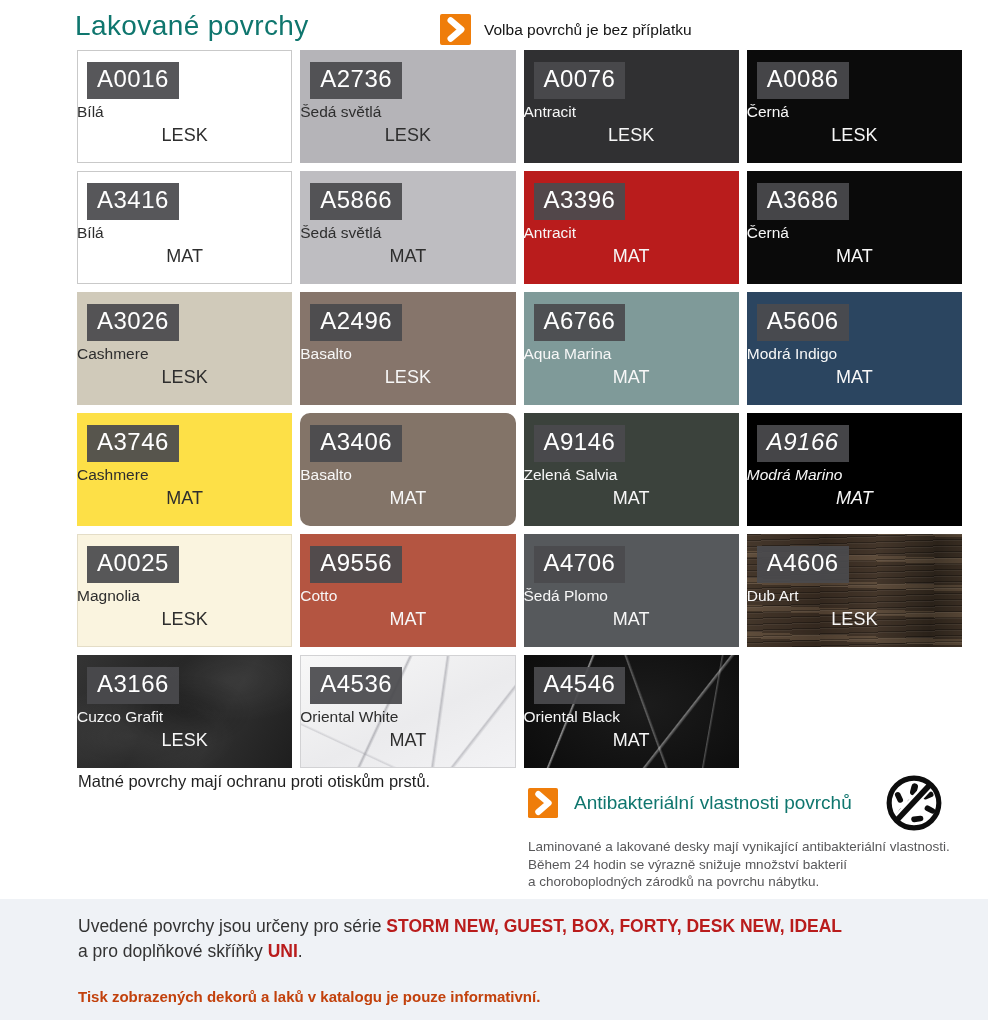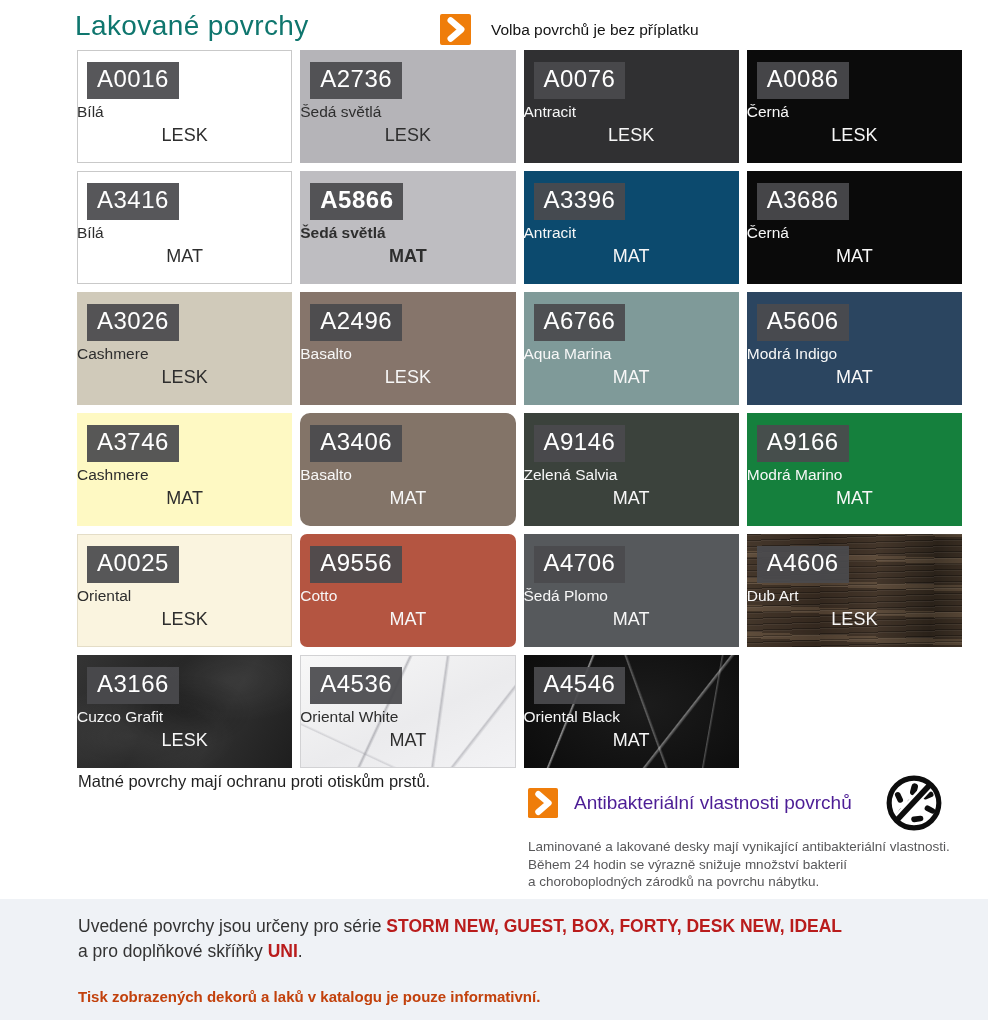--- a/index.html
+++ b/index.html
@@ -5,21 +5,21 @@
   html,body{margin:0;padding:0;}
   body{
     width:988px;height:1020px;position:relative;background:#ffffff;
     font-family:"Liberation Sans",sans-serif;overflow:hidden;
   }
   .page-title{
     position:absolute;left:75px;top:10px;
     font-size:28px;color:#0f766e;letter-spacing:.4px;font-weight:400;
   }
   .header-note{
-    position:absolute;left:392px;top:14px;display:flex;align-items:center;gap:20px;padding-left:48px;
+    position:absolute;left:392px;top:14px;display:flex;align-items:center;gap:13px;padding-left:48px;
   }
   .header-note .hn-text{font-size:15.5px;color:#141414;}
   .chev{width:31px;height:31px;display:block;}
   .chev-small{width:30px;height:30px;display:block;}
 
   
   .grid{
     position:absolute;left:77px;top:50px;width:885px;
     display:grid;grid-template-columns:repeat(4,1fr);gap:8px;
   }
@@ -61,21 +61,21 @@
       linear-gradient(112deg, transparent 26%, rgba(255,255,255,.55) 26.5%, transparent 27.4%),
       linear-gradient(70deg, transparent 55%, rgba(255,255,255,.30) 55.5%, transparent 56.5%),
       linear-gradient(128deg, transparent 68%, rgba(255,255,255,.42) 68.5%, transparent 69.7%),
       linear-gradient(100deg, transparent 84%, rgba(255,255,255,.25) 84.4%, transparent 85.3%),
       radial-gradient(230px 150px at 55% 45%, #1c1c1c, #090909 75%);
   }
 
   .fingerprint-note{position:absolute;left:78px;top:772px;font-size:16.5px;color:#1f1f1f;}
 
   .anti-head{position:absolute;left:528px;top:788px;display:flex;align-items:center;gap:16px;}
-  .anti-head .ah-text{font-size:19px;color:#4c1d95;}
+  .anti-head .ah-text{font-size:19px;color:#0f766e;}
   .anti-body{position:absolute;left:528px;top:838px;font-size:13.5px;line-height:17.5px;color:#58585a;}
   .bacteria-wrap{position:absolute;left:883px;top:773px;}
 
   .footer-band{position:absolute;left:0;top:899px;width:988px;height:121px;background:#eff2f6;}
   .footer-series{position:absolute;left:78px;top:914px;font-size:17.5px;line-height:25px;color:#333333;}
   .footer-series b{font-weight:700;color:#b91c1c;}
   .disclaimer{position:absolute;left:78px;top:988px;font-size:15px;font-weight:700;color:#c2410c;}
 </style>
 </head>
 <body>
@@ -112,26 +112,26 @@
       <span class="code">A0086</span>
       <span class="sname">Černá</span>
       <span class="sfinish">LESK</span>
     </div>
 
   <div class="swatch text-dark" style="background: rgb(255, 255, 255); box-shadow: rgb(201, 201, 201) 0px 0px 0px 1px inset;">
       <span class="code">A3416</span>
       <span class="sname">Bílá</span>
       <span class="sfinish">MAT</span>
     </div>
-  <div class="swatch text-dark" style="background: rgb(190, 189, 193); font-weight: bold;">
+  <div class="swatch text-dark" style="background: rgb(190, 189, 193);">
       <span class="code">A5866</span>
       <span class="sname">Šedá světlá</span>
       <span class="sfinish">MAT</span>
     </div>
-  <div class="swatch text-light" style="background: #0c4a6e; padding-left: 42px;">
+  <div class="swatch text-light" style="background: #b91c1c; padding-left: 42px;">
       <span class="code">A3396</span>
       <span class="sname">Antracit</span>
       <span class="sfinish">MAT</span>
     </div>
   <div class="swatch text-light" style="background: rgb(10, 10, 10);">
       <span class="code">A3686</span>
       <span class="sname">Černá</span>
       <span class="sfinish">MAT</span>
     </div>
 
@@ -149,47 +149,47 @@
       <span class="code">A6766</span>
       <span class="sname">Aqua Marina</span>
       <span class="sfinish">MAT</span>
     </div>
   <div class="swatch text-light" style="background: rgb(43, 69, 96);">
       <span class="code">A5606</span>
       <span class="sname">Modrá Indigo</span>
       <span class="sfinish">MAT</span>
     </div>
 
-  <div class="swatch text-dark" style="background: #fef9c3; padding-left: 48px;">
+  <div class="swatch text-dark" style="background: #fde047; padding-left: 48px;">
       <span class="code">A3746</span>
       <span class="sname">Cashmere</span>
       <span class="sfinish">MAT</span>
     </div>
   <div class="swatch text-light" style="background: rgb(131, 116, 104); border-radius: 10px;">
       <span class="code">A3406</span>
       <span class="sname">Basalto</span>
       <span class="sfinish">MAT</span>
     </div>
   <div class="swatch text-light" style="background: rgb(59, 66, 60);">
       <span class="code">A9146</span>
       <span class="sname">Zelená Salvia</span>
       <span class="sfinish">MAT</span>
     </div>
-  <div class="swatch text-light" style="background: #15803d;">
+  <div class="swatch text-light" style="background: #000000; font-style: italic;">
       <span class="code">A9166</span>
       <span class="sname">Modrá Marino</span>
       <span class="sfinish">MAT</span>
     </div>
 
   <div class="swatch text-dark" style="background: rgb(250, 244, 223); box-shadow: rgb(228, 221, 199) 0px 0px 0px 1px inset;">
       <span class="code">A0025</span>
-      <span class="sname">Oriental</span>
-      <span class="sfinish">LESK</span>
-    </div>
-  <div class="swatch text-light" style="background: rgb(180, 85, 65); border-radius: 7px;">
+      <span class="sname">Magnolia</span>
+      <span class="sfinish">LESK</span>
+    </div>
+  <div class="swatch text-light" style="background: rgb(180, 85, 65);">
       <span class="code">A9556</span>
       <span class="sname">Cotto</span>
       <span class="sfinish">MAT</span>
     </div>
   <div class="swatch text-light" style="background: rgb(86, 89, 92);">
       <span class="code">A4706</span>
       <span class="sname">Šedá Plomo</span>
       <span class="sfinish">MAT</span>
     </div>
   <div class="swatch tex-wood text-light">

